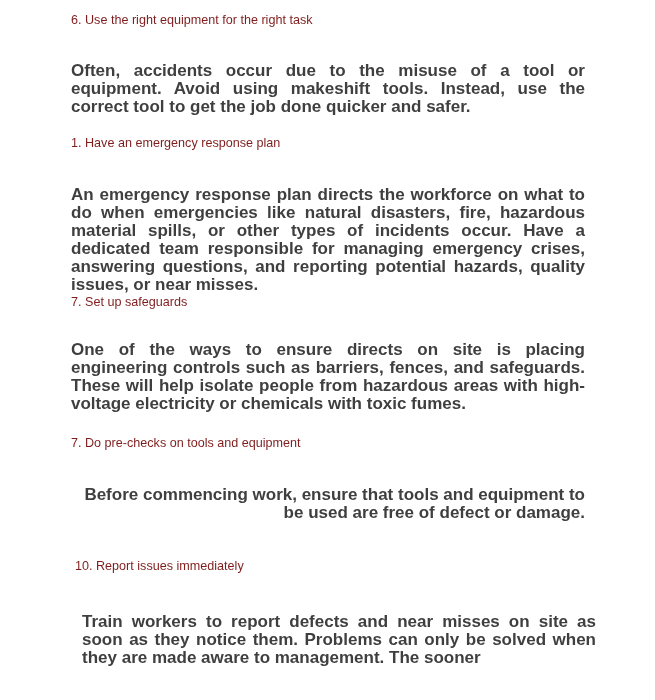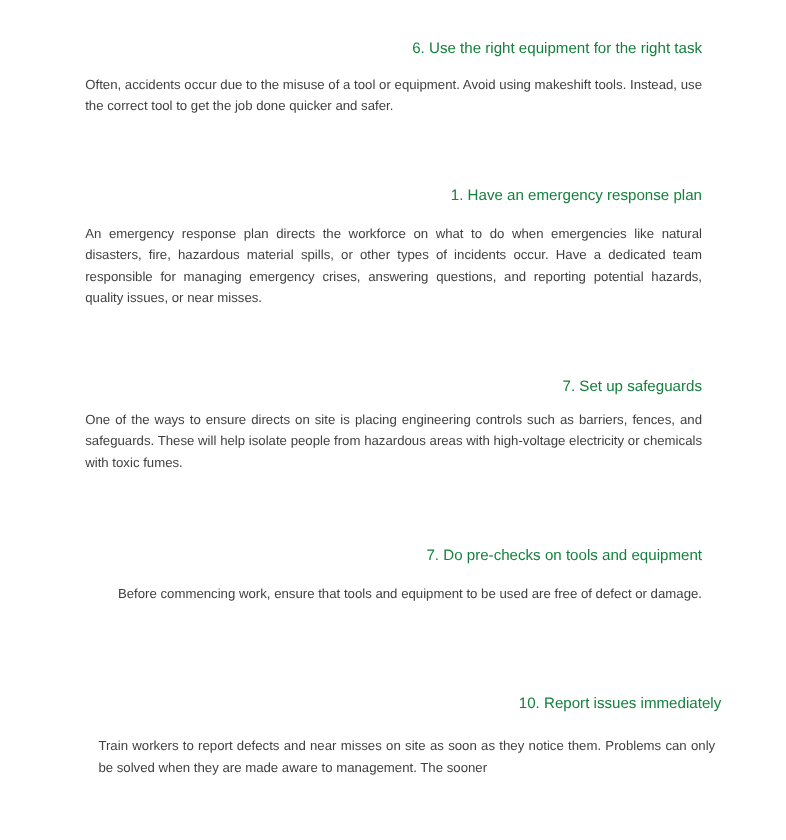--- a/index.html
+++ b/index.html
@@ -23,47 +23,46 @@
   }
   .content {
     position: absolute;
     left: 71px;
     top: 0;
     width: 514px;
   }
   .section-heading {
     font-size: 12.6px;
     line-height: 18px;
-    color: #15803d;
+    color: #7f1d1d;
     font-weight: 400;
-    text-align: right;
+    text-align: left;
     white-space: nowrap;
-    margin-top: 20px;
   }
   .body-text {
-    font-size: 11px;
+    font-size: 17px;
     line-height: 18px;
     color: #3f3f3f;
-    font-weight: 400;
+    font-weight: 700;
     text-align: justify;
     text-justify: inter-word;
   }
   .body-text.flush {
     text-align: right;
   }
   
   .sec-1 { position: absolute; top: 11px;  left: 0; width: 514px; }
   .sec-1-body { position: absolute; top: 62px; left: 0; width: 514px; }
   .sec-2 { position: absolute; top: 134px; left: 0; width: 514px; }
   .sec-2-body { position: absolute; top: 186px; left: 0; width: 514px; }
   .sec-3 { position: absolute; top: 293px; left: 0; width: 514px; }
   .sec-3-body { position: absolute; top: 341px; left: 0; width: 514px; }
   .sec-4 { position: absolute; top: 434px; left: 0; width: 514px; }
   .sec-4-body { position: absolute; top: 486px; left: 0; width: 514px; }
-  .sec-5 { position: absolute; top: 557px; left: 16px; width: 514px; }
+  .sec-5 { position: absolute; top: 557px; left: 4px; width: 514px; }
   .sec-5-body { position: absolute; top: 613px; left: 11px; width: 514px; }
 </style>
 </head>
 <body>
 
 <div class="page">
   <div class="content">
 
     <div class="section-heading sec-1">6. Use the right equipment for the right task</div>
     <div class="body-text sec-1-body">Often, accidents occur due to the misuse of a tool or equipment. Avoid using makeshift tools. Instead, use the correct tool to get the job done quicker and safer.</div>

